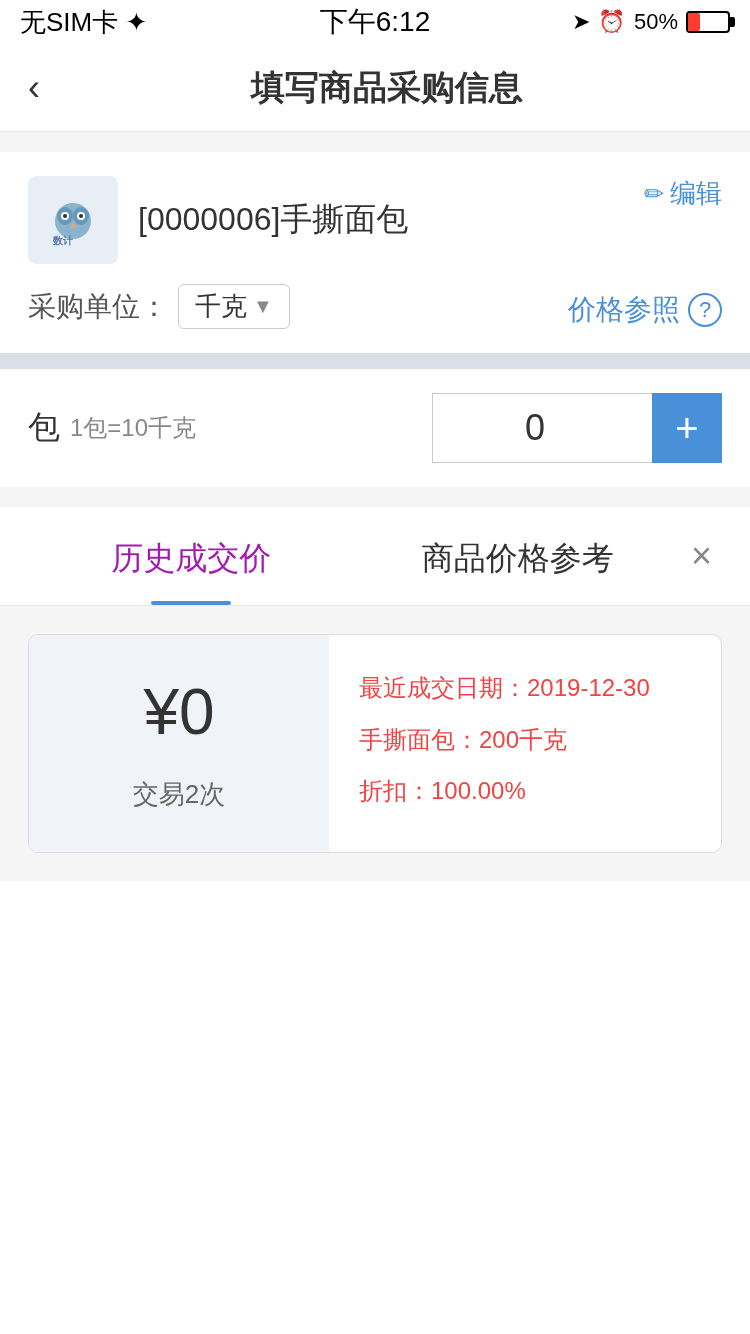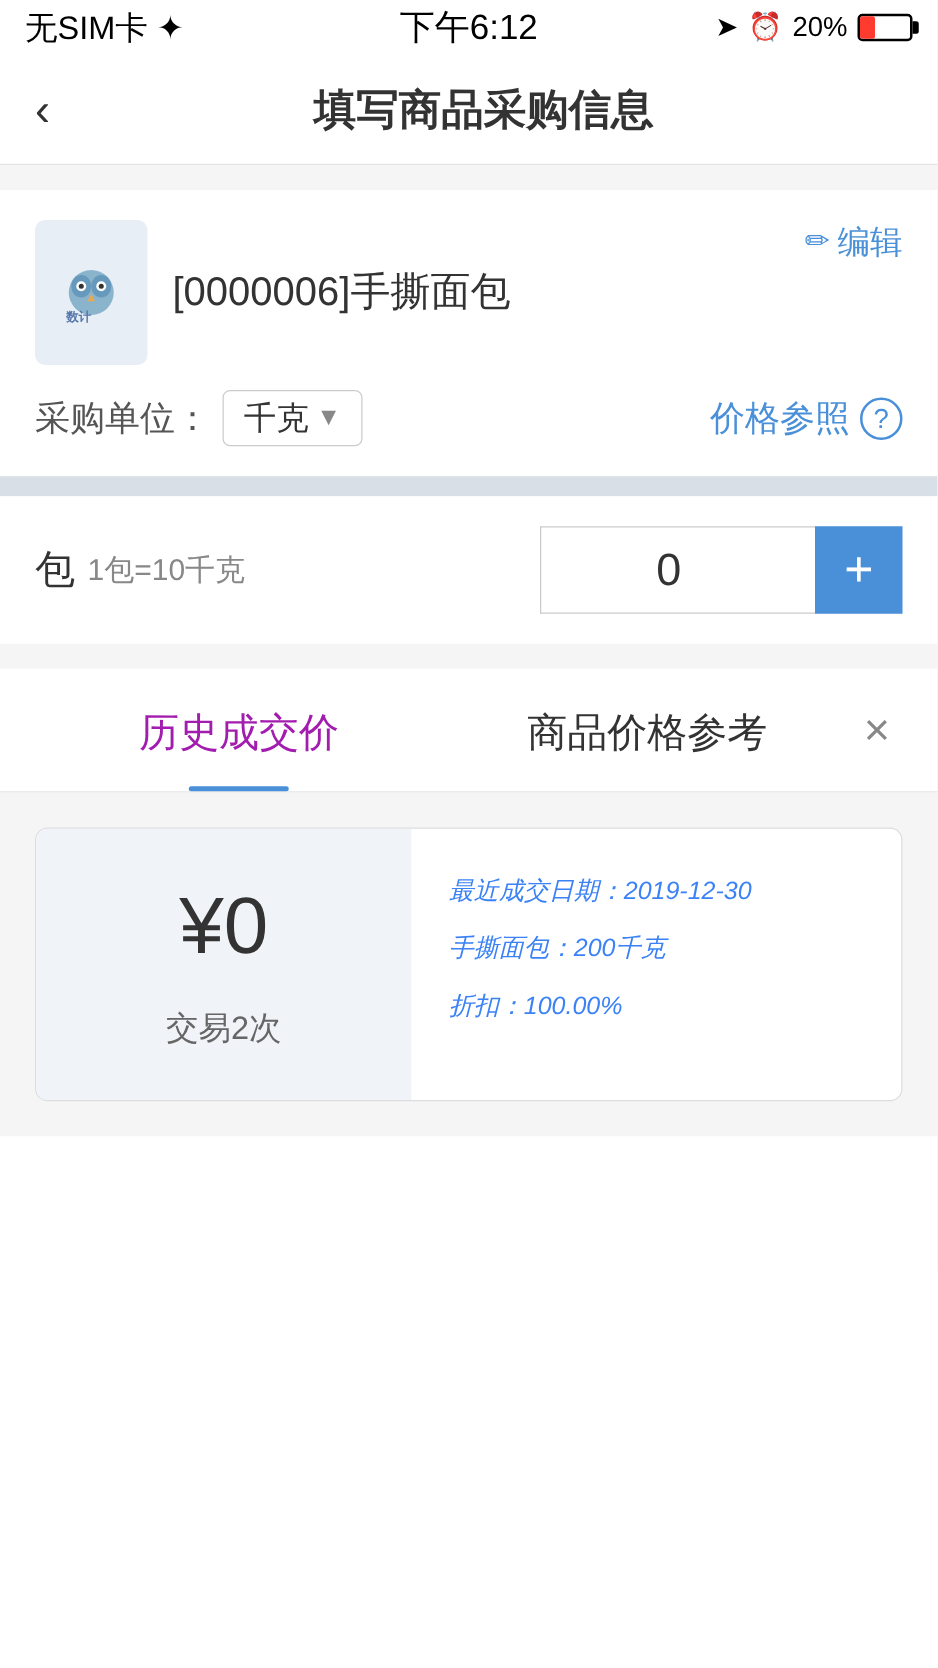--- a/index.html
+++ b/index.html
@@ -107,21 +107,21 @@
       justify-content: space-between;
       margin-bottom: 20px;
     }
     .product-left {
       display: flex;
       align-items: center;
       gap: 20px;
     }
     .product-image {
       width: 90px;
-      height: 116px;
+      height: 88px;
       background: #e8eef5;
       border-radius: 8px;
       display: flex;
       align-items: center;
       justify-content: center;
       overflow: hidden;
     }
     .owl-icon {
       font-size: 40px;
       color: #7a9ec0;
@@ -138,21 +138,21 @@
       display: flex;
       align-items: center;
       gap: 6px;
       cursor: pointer;
     }
     .edit-icon {
       font-size: 24px;
     }
     .product-unit-row {
       display: flex;
-      align-items: center;
+      align-items: flex-end;
       justify-content: space-between;
       margin-top: 10px;
     }
     .unit-left {
       display: flex;
       align-items: center;
       gap: 10px;
       font-size: 28px;
       color: #555;
     }
@@ -319,24 +319,23 @@
       margin-top: 28px;
     }
     .price-right-panel {
       flex: 1;
       padding: 36px 30px;
       display: flex;
       flex-direction: column;
       gap: 18px;
     }
     .price-detail-row {
-      font-size: 20px;
-      color: #3b82f6;
+      font-size: 24px;
+      color: #ef4444;
       line-height: 1.4;
-      font-style: italic;
     }
 
     
     .content-area {
       background: #fff;
       flex: 1;
       min-height: 600px;
     }
   </style>
 </head>
@@ -345,21 +344,21 @@
 <div class="status-bar">
   <div class="status-left">
     <span>无SIM卡 ✦</span>
   </div>
   <div class="status-center">
     <span>下午6:12</span>
   </div>
   <div class="status-right">
     <span style="font-size:22px;">➤</span>
     <span style="font-size:22px;">⏰</span>
-    <span style="font-size:22px;">20%</span>
+    <span style="font-size:22px;">50%</span>
     <div class="battery-icon">
       <div class="battery-fill"></div>
     </div>
   </div>
 </div>
 
 <div class="nav-bar">
   <div class="nav-back">‹</div>
   <div class="nav-title">填写商品采购信息</div>
 </div>

